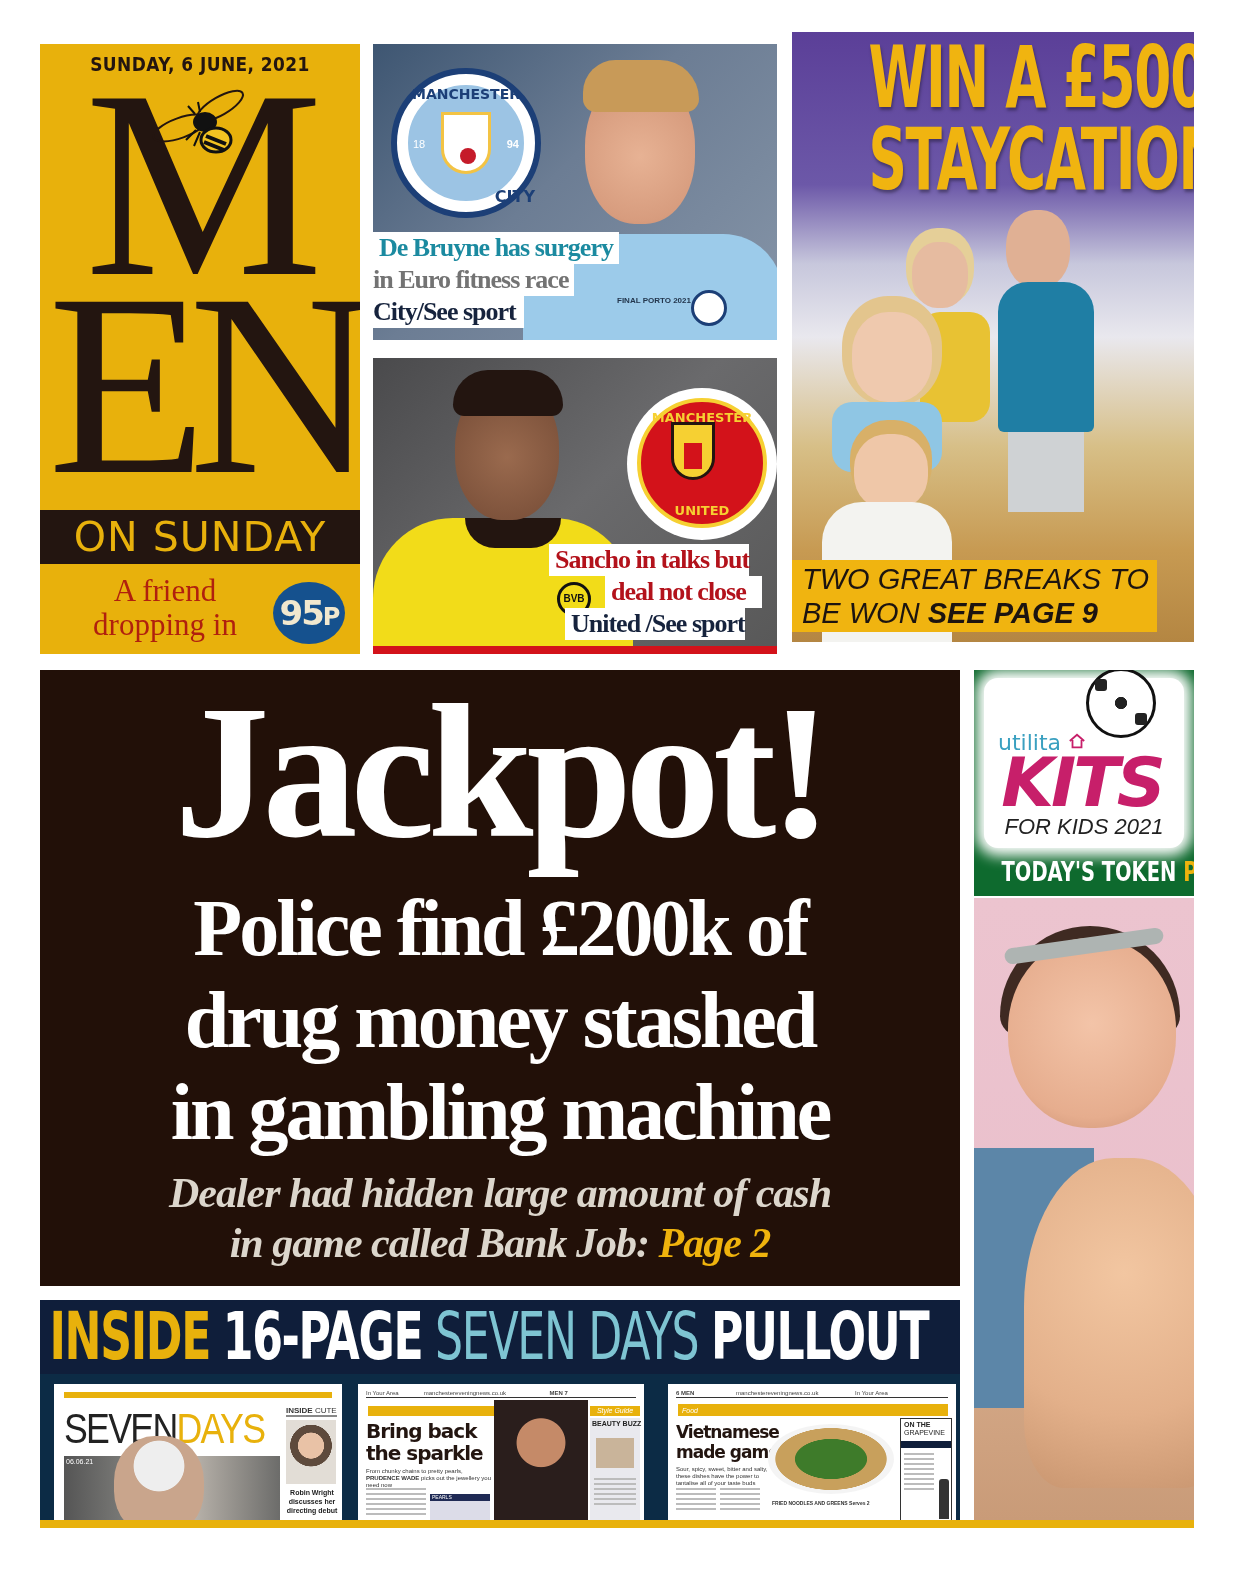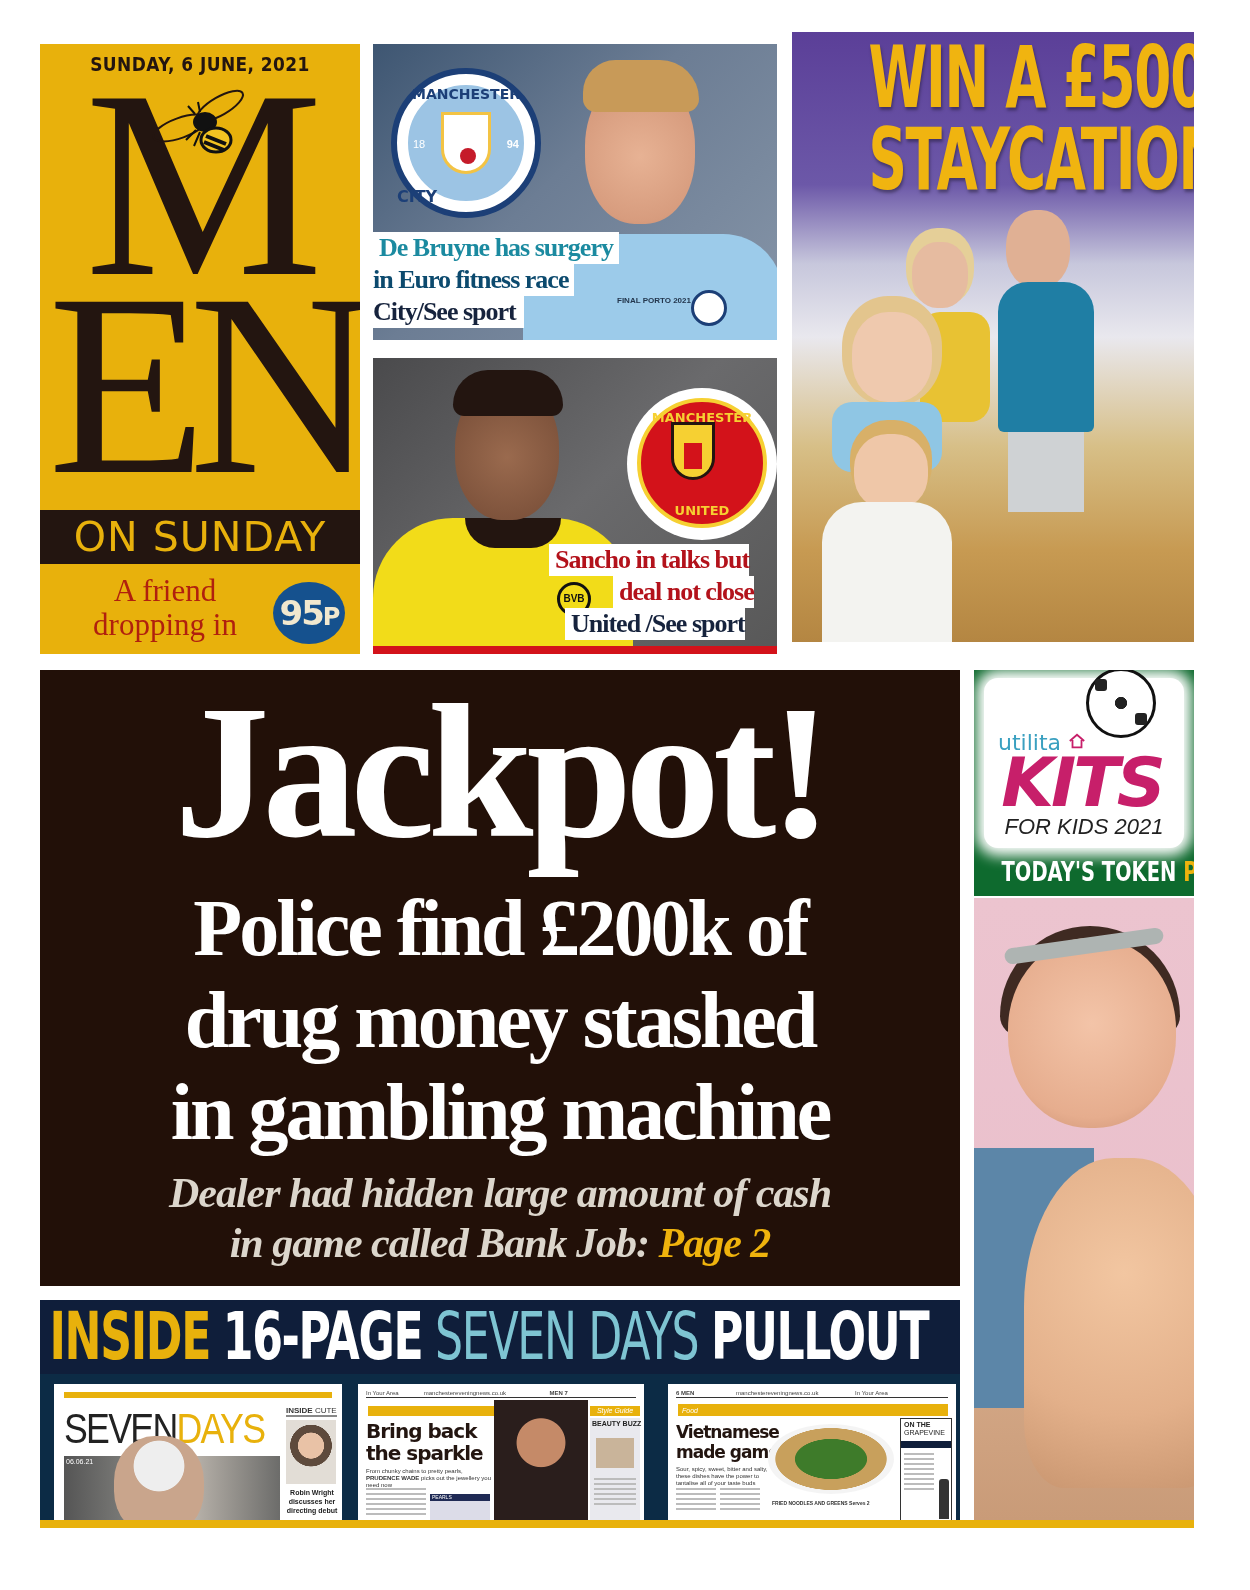--- a/index.html
+++ b/index.html
@@ -34,21 +34,21 @@
   .player-hair { position: absolute; }
   .shirt { position: absolute; }
 
   .crest { position: absolute; border-radius: 50%; }
   .crest-city { left: 18px; top: 24px; width: 150px; height: 150px; background: #ffffff; border: 6px solid #1c3f77; }
   .crest-city .inner { position: absolute; left: 8px; top: 8px; right: 8px; bottom: 8px; border-radius: 50%; background: #9cc4e4; border: 3px solid #ffffff; }
   .crest-city .ring-text { position: absolute; left: 0; top: 12px; width: 100%; text-align: center; color: #1c3f77; font-weight: bold; font-size: 14px; font-family: "DejaVu Sans", sans-serif; }
   .crest-city .shield { position: absolute; left: 44px; top: 38px; width: 50px; height: 62px; background: #ffffff; border: 3px solid #f3c344; border-radius: 0 0 25px 25px; }
   .crest-city .shield::before { content: ""; position: absolute; left: 0; right: 0; top: 0; height: 30px; background: #ffffff; }
   .crest-city .shield::after { content: ""; position: absolute; left: 16px; top: 33px; width: 16px; height: 16px; border-radius: 50%; background: #c51b2a; }
-  .crest-city .bottom-text { position: absolute; left: 0; bottom: 6px; width: 100%; text-align: left; color: #1c3f77; font-weight: bold; font-size: 16px; font-family: "DejaVu Sans", sans-serif; }
+  .crest-city .bottom-text { position: absolute; left: 0; bottom: 6px; width: 100%; text-align: right; color: #1c3f77; font-weight: bold; font-size: 16px; font-family: "DejaVu Sans", sans-serif; }
 
   .crest-united { left: 254px; top: 30px; width: 150px; height: 152px; background: #ffffff; }
   .crest-united .ring { position: absolute; left: 10px; top: 10px; width: 130px; height: 130px; border-radius: 50%; background: #d3121a; border: 4px solid #f6d032; }
   .crest-united .shield { position: absolute; left: 44px; top: 34px; width: 44px; height: 58px; background: #f6d032; border: 3px solid #231510; border-radius: 0 0 22px 22px; }
   .crest-united .shield::after { content: ""; position: absolute; left: 10px; top: 18px; width: 18px; height: 26px; background: #d3121a; }
   .crest-united .ring-text { position: absolute; left: 0; top: 10px; width: 100%; text-align: center; color: #f6d032; font-weight: bold; font-size: 13px; font-family: "DejaVu Sans", sans-serif; }
   .crest-united .bottom-text { position: absolute; left: 0; bottom: 10px; width: 100%; text-align: center; color: #f6d032; font-weight: bold; font-size: 13px; font-family: "DejaVu Sans", sans-serif; }
 
   .sport-cap { position: absolute; background: #ffffff; font-family: "Liberation Serif", serif; font-weight: bold; white-space: nowrap; letter-spacing: -1px; }
 
@@ -188,40 +188,40 @@
   <div class="crest crest-city">
     <div class="inner"></div>
     <div class="ring-text">MANCHESTER</div>
     <div class="abs" style="left:16px; top:64px; color:#fff; font-size:11px; font-weight:normal;">18</div>
     <div class="abs" style="right:16px; top:64px; color:#fff; font-size:11px; font-weight:bold;">94</div>
     <div class="shield"></div>
     <div class="bottom-text">CITY</div>
   </div>
 
   <div class="sport-cap" style="left:0; top:188px; padding:0 6px; color:#1b8aa0; font-size:26px; line-height:32px;">De Bruyne has surgery</div>
-  <div class="sport-cap" style="left:0; top:220px; padding:0 6px 0 0; color:#0c4a6e; font-size:26px; line-height:32px;">in Euro fitness race</div>
+  <div class="sport-cap" style="left:0; top:220px; padding:0 6px 0 0; color:#737373; font-size:26px; line-height:32px;">in Euro fitness race</div>
   <div class="sport-cap" style="left:0; top:252px; padding:0 8px 0 0; color:#16233d; font-size:26px; line-height:32px;">City/See sport</div>
 </div>
 
 <div id="sport-united" class="abs sport">
   <div class="shirt" style="left:0; top:160px; width:260px; height:150px; background:#f2dc19; border-radius:80px 80px 0 0;"></div>
   <div class="abs" style="left:92px; top:160px; width:96px; height:30px; background:#231510; border-radius:0 0 48px 48px;"></div>
   <div class="player-head" style="left:82px; top:22px; width:104px; height:140px; background: radial-gradient(circle at 50% 55%, #9a6a4e 0%, #7d523b 70%, #5e3c2a 100%);"></div>
   <div class="player-hair" style="left:80px; top:12px; width:110px; height:46px; border-radius:50px 50px 16px 16px; background:#231510;"></div>
   <div class="abs" style="left:184px; top:224px; width:34px; height:34px; border-radius:50%; background:#f2dc19; border:3px solid #111; font-size:10px; font-weight:bold; color:#111; text-align:center; line-height:28px;">BVB</div>
 
   <div class="crest crest-united">
     <div class="ring"></div>
     <div class="ring-text" style="top:22px;">MANCHESTER</div>
     <div class="shield"></div>
     <div class="bottom-text" style="bottom:22px;">UNITED</div>
   </div>
 
   <div class="sport-cap" style="left:176px; top:186px; padding:0 0 0 6px; color:#b3121b; font-size:26px; line-height:32px;">Sancho in talks but</div>
-  <div class="sport-cap" style="left:240px; top:218px; padding:0 0 0 6px; color:#b3121b; font-size:26px; line-height:32px;">deal not close</div>
+  <div class="sport-cap" style="left:232px; top:218px; padding:0 16px 0 6px; color:#b3121b; font-size:26px; line-height:32px;">deal not close</div>
   <div class="sport-cap" style="left:192px; top:250px; padding:0 0 0 6px; color:#16233d; font-size:26px; line-height:32px;">United /See sport</div>
   <div class="abs" style="left:0; top:288px; width:404px; height:8px; background:#d3121a;"></div>
 </div>
 
 <div id="staycation" class="abs">
   <div class="headline">
     <div>WIN A £500</div>
     <div>STAYCATION</div>
   </div>
 
@@ -229,20 +229,24 @@
     <div class="abs" style="left:214px; top:8px; width:64px; height:78px; border-radius:45%; background:#e0b094;"></div>
     <div class="abs" style="left:206px; top:80px; width:96px; height:150px; background:#1f7ea4; border-radius:30px 30px 6px 6px;"></div>
     <div class="abs" style="left:216px; top:230px; width:76px; height:80px; background:#cfd2d4;"></div>
     <div class="abs" style="left:120px; top:40px; width:56px; height:66px; border-radius:45%; background:#e6bba0; box-shadow:0 -8px 0 6px #e5cf98;"></div>
     <div class="abs" style="left:128px; top:110px; width:70px; height:110px; background:#e8c233; border-radius:20px;"></div>
     <div class="abs" style="left:60px; top:110px; width:80px; height:90px; border-radius:45%; background:#efc9ae; box-shadow:0 -6px 0 10px #e3c58d;"></div>
     <div class="abs" style="left:40px; top:200px; width:110px; height:70px; background:#8fc6e4; border-radius:20px;"></div>
     <div class="abs" style="left:62px; top:232px; width:74px; height:76px; border-radius:45%; background:#efc7a8; box-shadow:0 -10px 0 4px #d8b068;"></div>
     <div class="abs" style="left:30px; top:300px; width:130px; height:140px; background:#f3f3f0; border-radius:40px 40px 0 0;"></div>
   </div>
+  <div class="strap">
+    <div>TWO GREAT BREAKS TO</div>
+    <div><span>BE WON </span><b>SEE PAGE 9</b></div>
+  </div>
 </div>
 
 <div id="lead" class="abs">
   <div class="kicker">Jackpot!</div>
   <div class="headline">
     <div>Police find £200k of</div>
     <div>drug money stashed</div>
     <div>in gambling machine</div>
   </div>
   <div class="standfirst">

